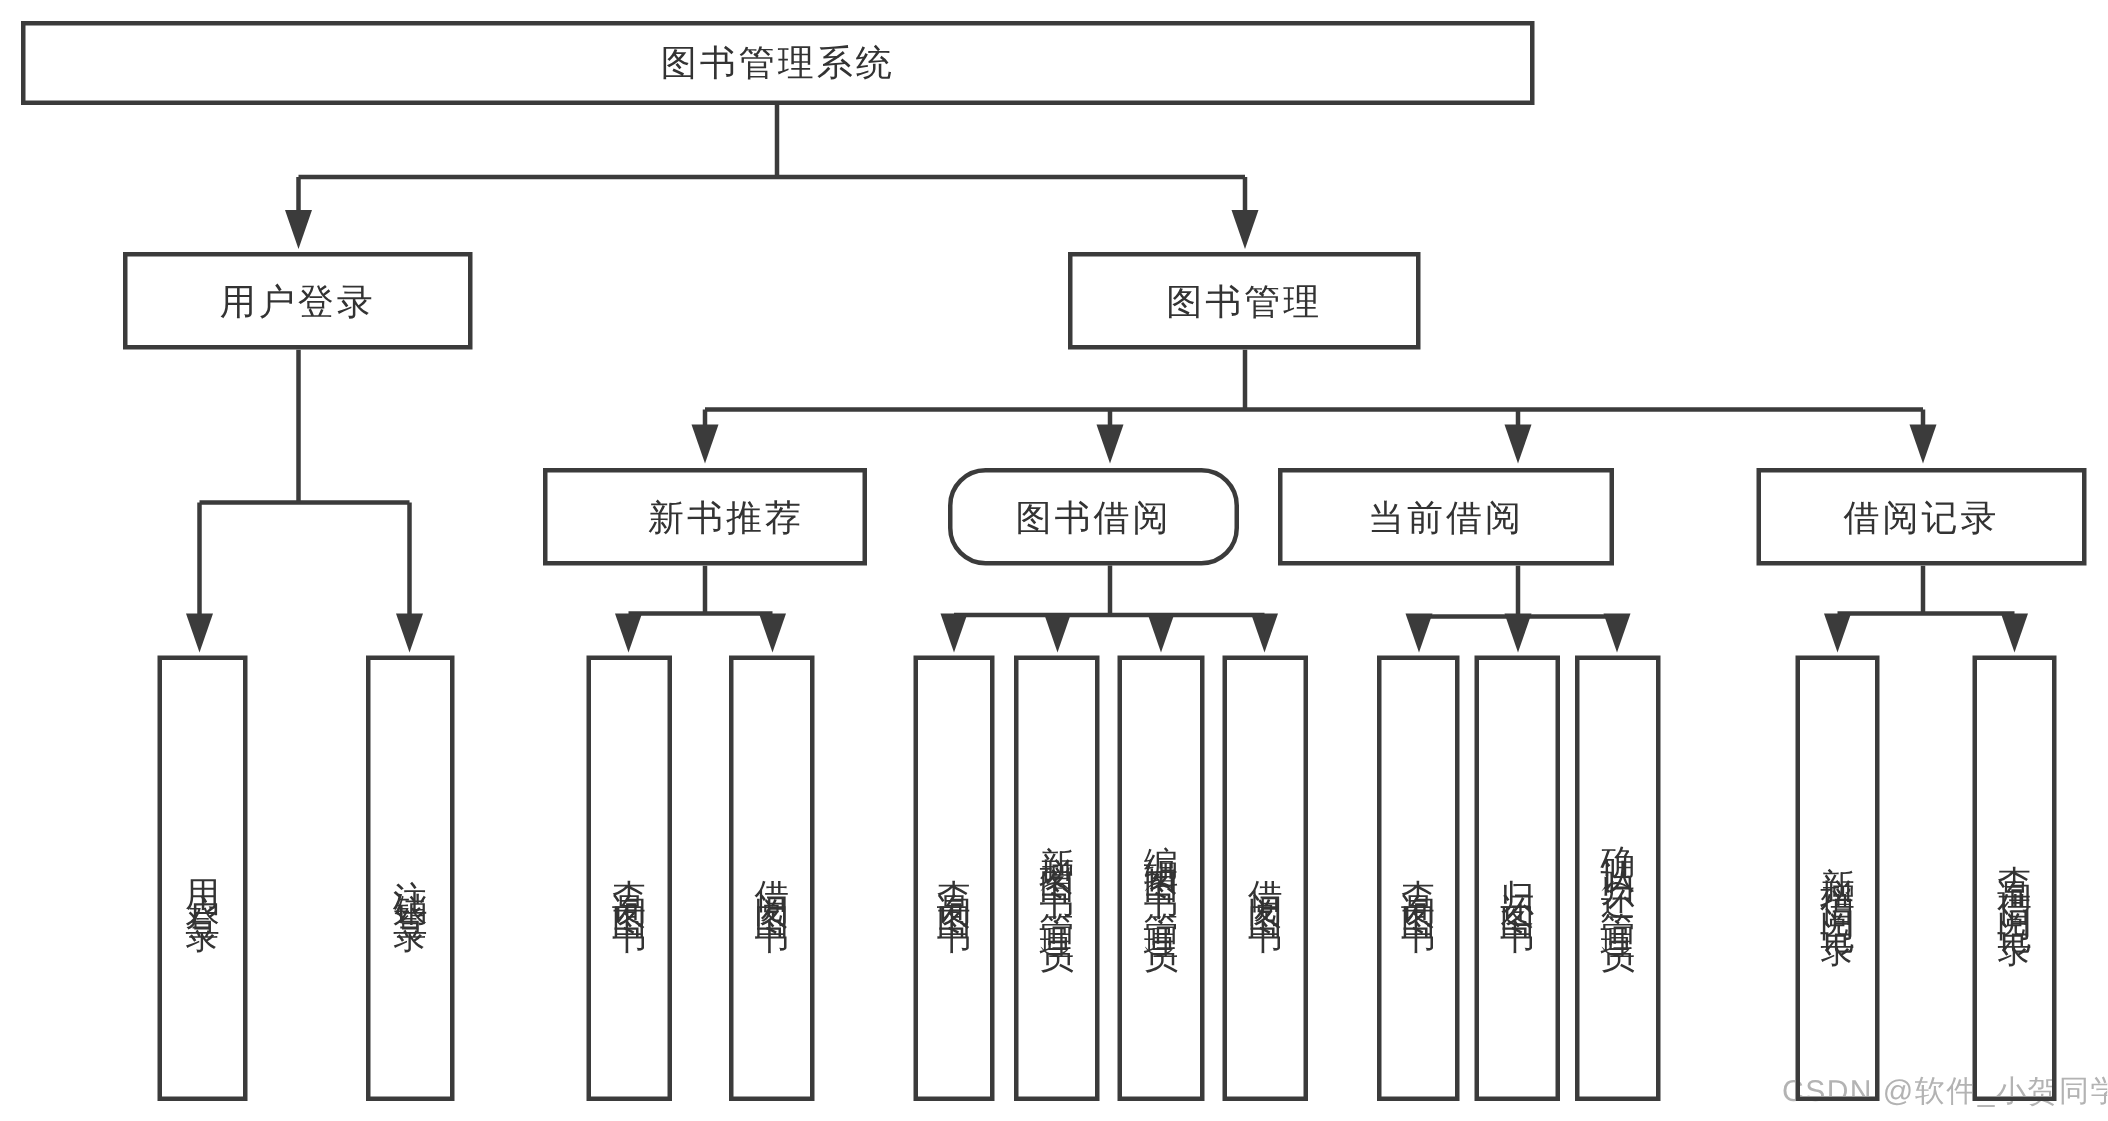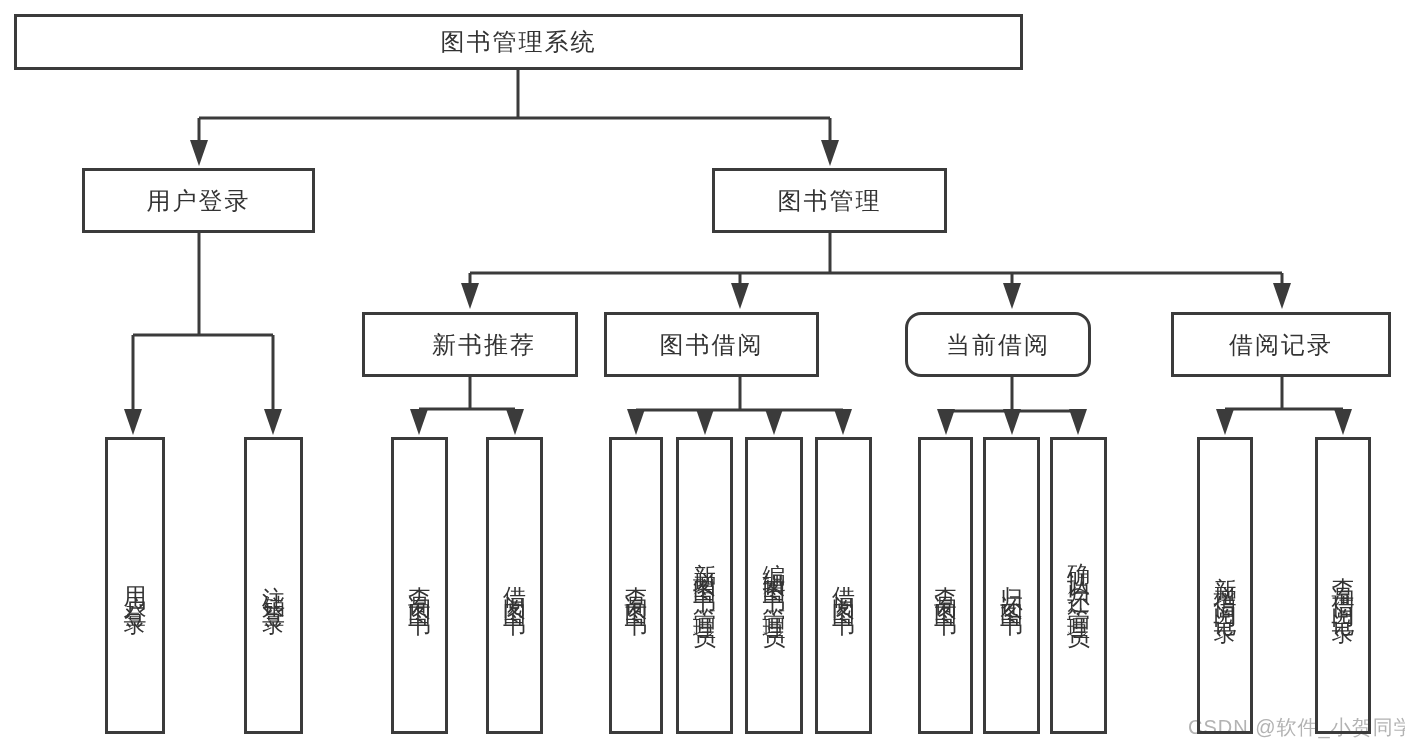--- a/index.html
+++ b/index.html
@@ -135,24 +135,24 @@
   <div class="box h-box lvl2" style="left:82px; top:168px; width:233px;">
     <span>用户登录</span>
   </div>
   <div class="box h-box lvl2" style="left:712px; top:168px; width:235px;">
     <span>图书管理</span>
   </div>
 
   <div class="box h-box lvl3" style="left:362px; top:312px; width:216px;padding-left:28px;">
     <span>新书推荐</span>
   </div>
-  <div class="box h-box lvl3" style="left:604px; top:312px; width:215px;">
+  <div class="box h-box lvl3" style="left:632px; top:312px; width:194px;border-radius:25px;">
     <span>图书借阅</span>
   </div>
-  <div class="box h-box lvl3" style="left:905px; top:312px; width:186px;border-radius:16px;">
+  <div class="box h-box lvl3" style="left:852px; top:312px; width:224px;">
     <span>当前借阅</span>
   </div>
   <div class="box h-box lvl3" style="left:1171px; top:312px; width:220px;">
     <span>借阅记录</span>
   </div>
 
   <div class="box v-box leaf" style="left:105px; width:60px;">
     <span class="v-text">用户登录</span>
   </div>
   <div class="box v-box leaf" style="left:244px; width:59px;">

